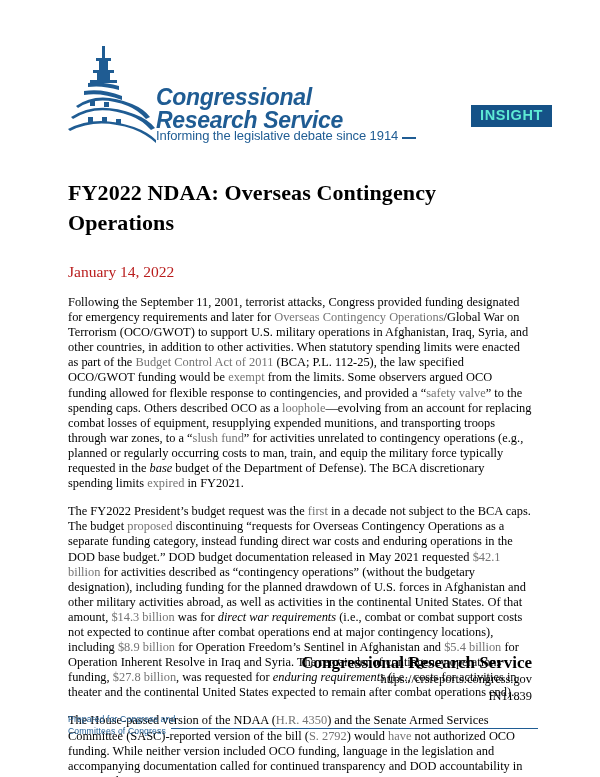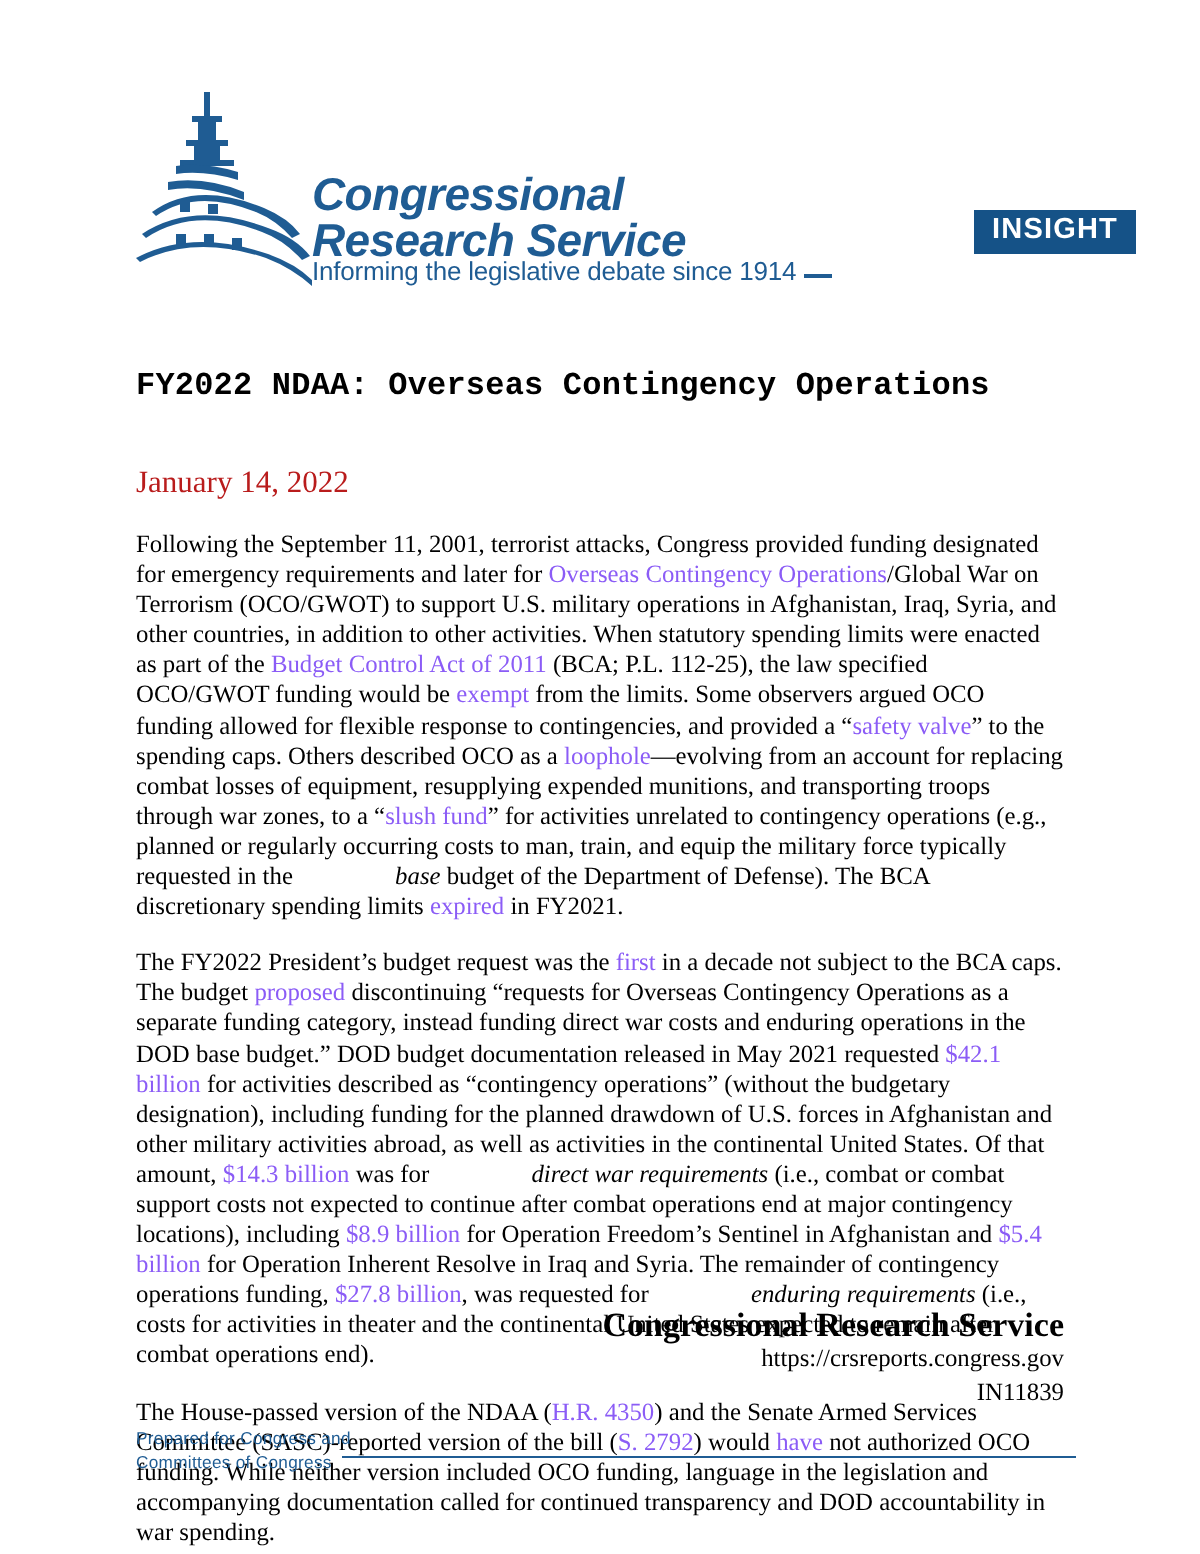--- a/index.html
+++ b/index.html
@@ -85,43 +85,42 @@
     background: #1F5C93;
     margin-left: 4px;
     margin-top: 3px;
   }
 
   .insight-badge {
     position: absolute;
     left: 471px;
     top: 105px;
     background: #155287;
-    color: #ffffff;
+    color: #5eead4;
     font-family: "Liberation Sans", "DejaVu Sans", sans-serif;
     font-weight: bold;
     font-size: 14.5px;
     letter-spacing: 0.6px;
     padding: 3px 9px 4px 9px;
     line-height: 15px;
-    margin-left: 16px;
   }
 
   
   .content {
     position: absolute;
     left: 68px;
     top: 178px;
     width: 464px;
   }
 
   h1.doc-title {
     margin: 0;
-    font-family: Liberation Mono, monospace;
-    font-weight: bold;
-    font-size: 16px;
+    font-family: Liberation Serif, serif;
+    font-weight: bold;
+    font-size: 22px;
     line-height: 30px;
     letter-spacing: 0.1px;
     color: #000000;
   }
 
   .doc-date {
     margin: 24px 0 0 0;
     font-family: "Liberation Serif", "DejaVu Serif", serif;
     font-size: 15.5px;
     line-height: 19px;
@@ -134,24 +133,24 @@
     font-size: 12.4px;
     line-height: 15.1px;
     text-align: left;
     color: #000000;
   }
   p.para.first-para {
     margin-top: 14px;
   }
 
   a.lnk, .lnk {
-    color: #8b5cf6;
+    color: #737373;
     text-decoration: none;
   }
-  .ital { font-style: italic; margin-left: 48px; }
+  .ital { font-style: italic; }
 
   
   .colophon {
     position: absolute;
     left: 232px;
     top: 655px;
     width: 300px;
     text-align: right;
     font-family: "Liberation Serif", "DejaVu Serif", serif;
   }

